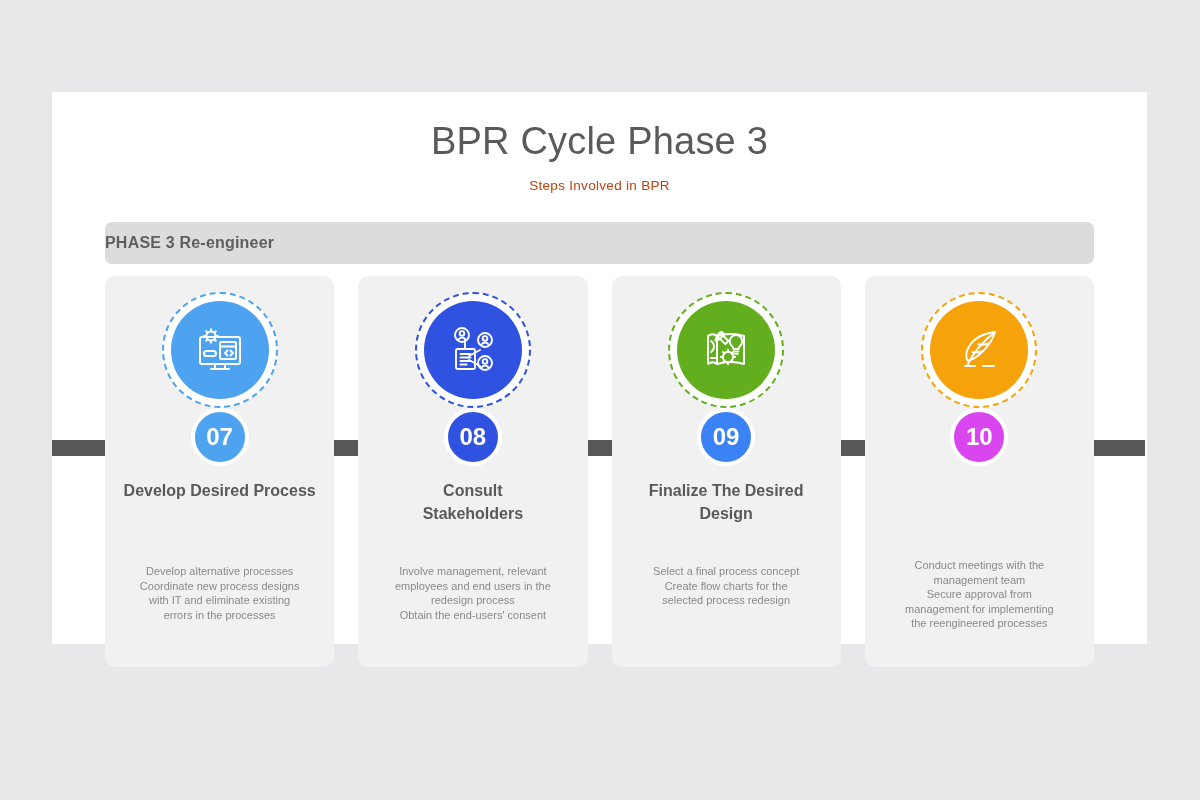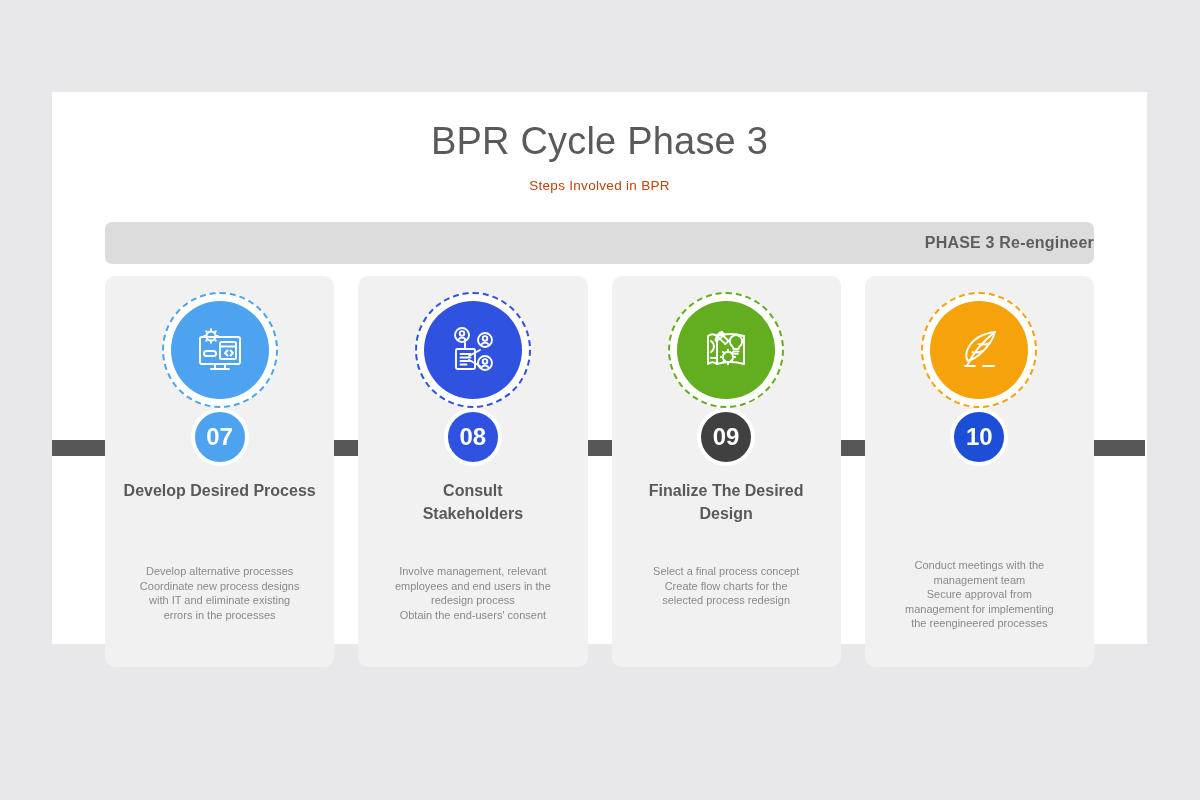--- a/index.html
+++ b/index.html
@@ -49,22 +49,21 @@
   #phase-banner {
     position: absolute;
     left: 53px;
     top: 130px;
     width: 989px;
     height: 42px;
     background: #dcdcdc;
     border-radius: 7px;
     display: flex;
     align-items: center;
-    justify-content: flex-end;
-    padding-left: 24px;
+    justify-content: flex-start;
   }
   #phase-banner .label {
     font-size: 16px;
     font-weight: bold;
     color: #5e5e5e;
     letter-spacing: .2px;
   }
 
   
   #timeline-bar {
@@ -250,21 +249,21 @@
             <path d="M22 10.5l8.5 8.5-3.2 3.2-8.5-8.5z"></path>
             <path d="M20.5 12.9l3.2-3.2 2.6 2.6-3.2 3.2"></path>
             <path d="M18.8 13.7l-1.4 4.8 4.8-1.4"></path>
             <path d="M34 24a6.2 6.2 0 1 1 8 0c-1 .9-1.4 1.7-1.4 3h-5.2c0-1.3-.4-2.1-1.4-3z"></path>
             <path d="M35.4 29.4h5.2M36.2 31.8h3.6"></path>
             <circle cx="30" cy="35" r="5.2"></circle>
             <path d="M30 27.8v2.4M30 39.8v2.4M22.8 35h2.4M34.8 35h2.4M24.9 29.9l1.7 1.7M33.4 38.4l1.7 1.7M35.1 29.9l-1.7 1.7M26.6 38.4l-1.7 1.7"></path>
           </svg>
         </div>
       </div>
-      <div class="badge" style="background:#404040">
+      <div class="badge" style="background:#3b82f6">
         <span>09</span>
       </div>
       <div class="card-title" style="white-space:pre-line">Finalize The Desired
 Design</div>
       <div class="card-desc">Select a final process concept
 Create flow charts for the
 selected process redesign</div>
     </div>
 
     <div class="card">
@@ -272,21 +271,21 @@
         <div class="dash-ring" style="border-color:#f5a20b"></div>
         <div class="icon-disc" style="background:#f5a20b">
           <svg width="58" height="58" viewBox="0 0 58 58" fill="none" stroke="#ffffff" stroke-width="1.9" stroke-linecap="round" stroke-linejoin="round">
             <path d="M45 11c-11 1.5-21 6-26 14.5-3.2 5.4-3.4 10.6-1.4 14.3 4-1 9.4-3.6 14-8.3C38 25.4 43 18.8 45 11z"></path>
             <path d="M45 11c-5.6 4.4-11.4 9.6-16.4 15.6-4.4 5.3-8.4 11.4-11.2 17.6"></path>
             <path d="M22.4 31.2c3.6.6 7.6.2 11-1.2M28.6 23.2c3.2.7 6.8.5 9.8-.7"></path>
             <path d="M15 45h10M33 45h11"></path>
           </svg>
         </div>
       </div>
-      <div class="badge" style="background:#1d4ed8">
+      <div class="badge" style="background:#d946ef">
         <span>10</span>
       </div>
       <div class="card-desc shift-up">Conduct meetings with the
 management team
 Secure approval from
 management for implementing
 the reengineered processes</div>
     </div>
 
   </div>

